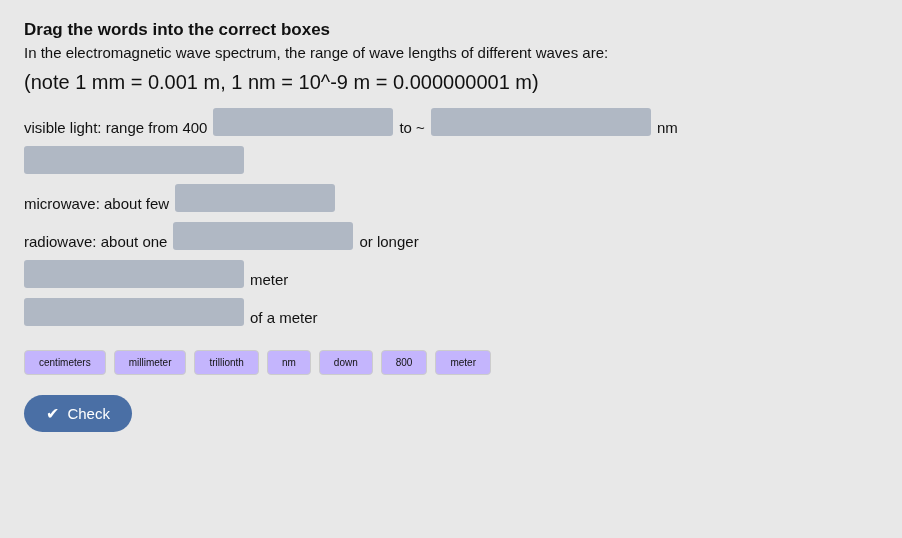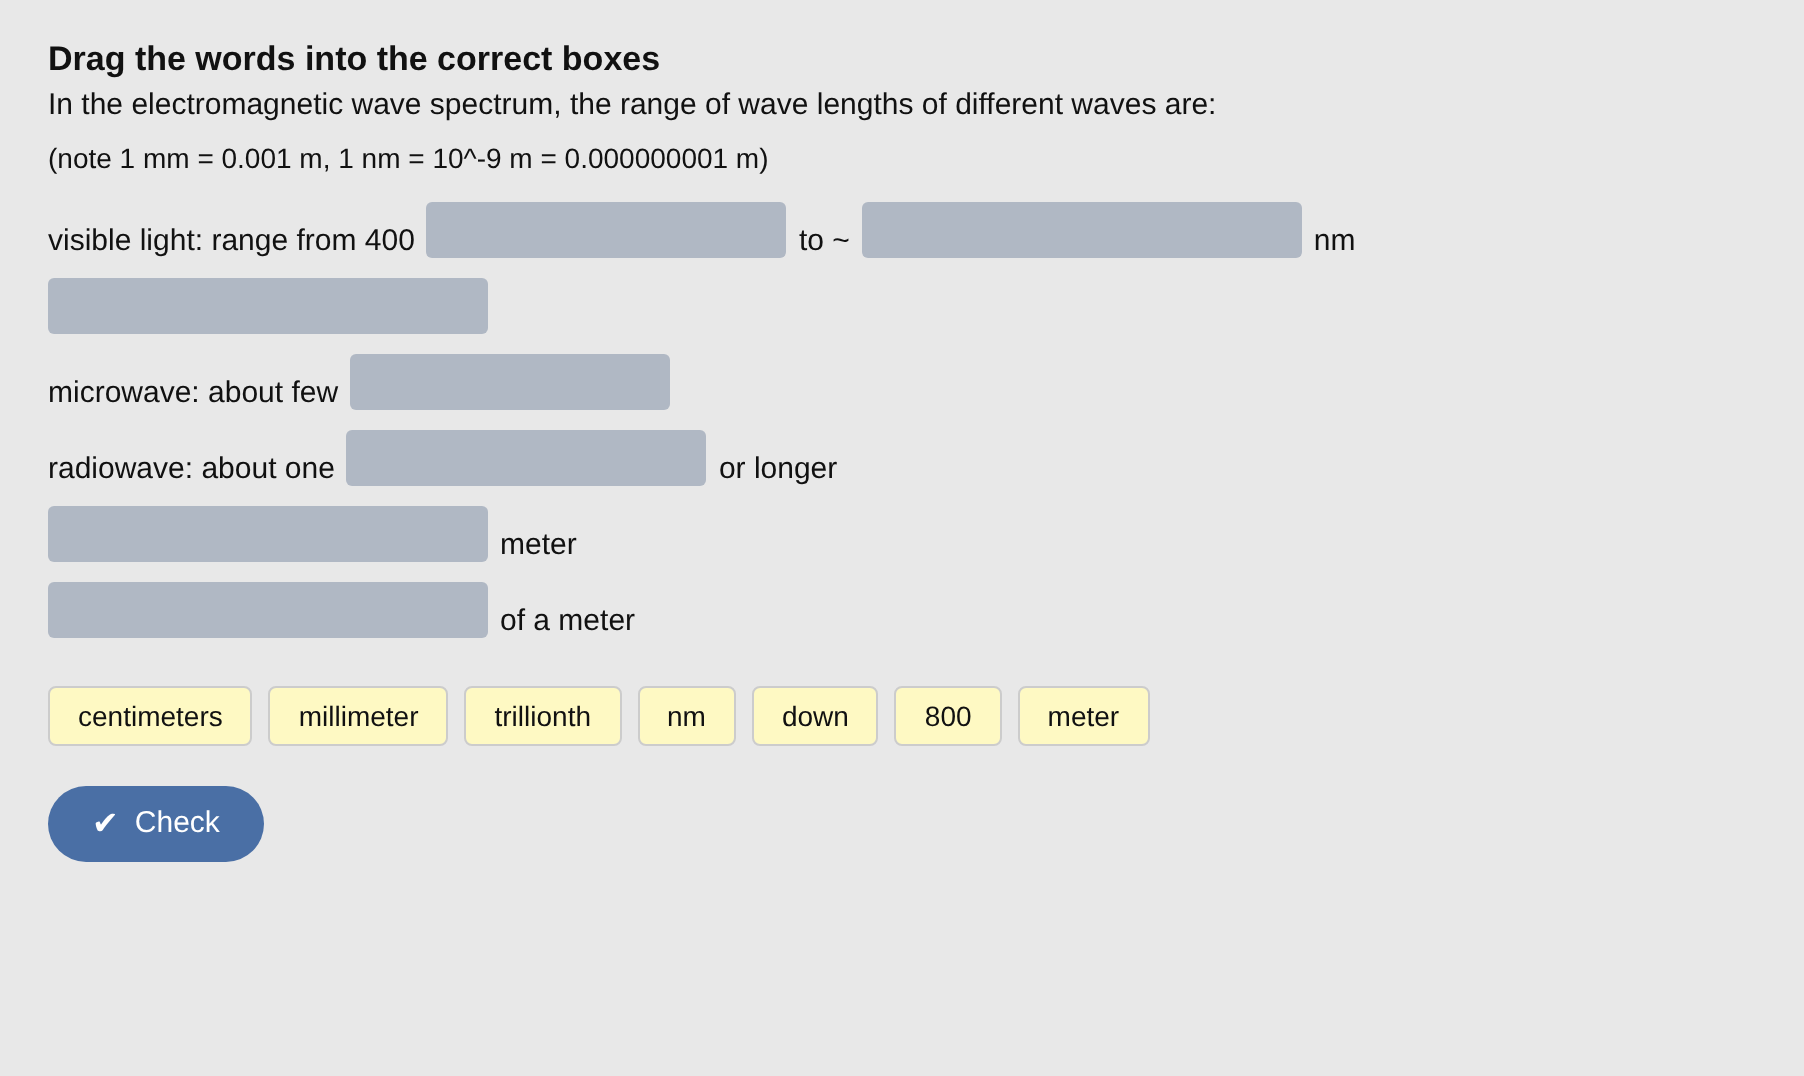--- a/index.html
+++ b/index.html
@@ -24,21 +24,21 @@
       margin-bottom: 2px;
     }
 
     .intro {
       font-size: 15px;
       line-height: 1.5;
       margin-bottom: 6px;
     }
 
     .note {
-      font-size: 14px;
+      font-size: 20px;
       margin-bottom: 14px;
       color: #111;
     }
 
     .lines {
       display: flex;
       flex-direction: column;
       gap: 10px;
       margin-bottom: 24px;
     }
@@ -70,25 +70,25 @@
 
     .word-bank {
       display: flex;
       flex-direction: row;
       gap: 8px;
       flex-wrap: wrap;
       margin-bottom: 20px;
     }
 
     .word-chip {
-      background: #fef9c3;
+      background: #c4b5fd;
       border: 1px solid #ccc;
       border-radius: 4px;
       padding: 6px 14px;
-      font-size: 14px;
+      font-size: 10px;
       cursor: grab;
       user-select: none;
       color: #111;
     }
 
     .check-btn {
       display: inline-flex;
       align-items: center;
       gap: 8px;
       background: #4a6fa5;

